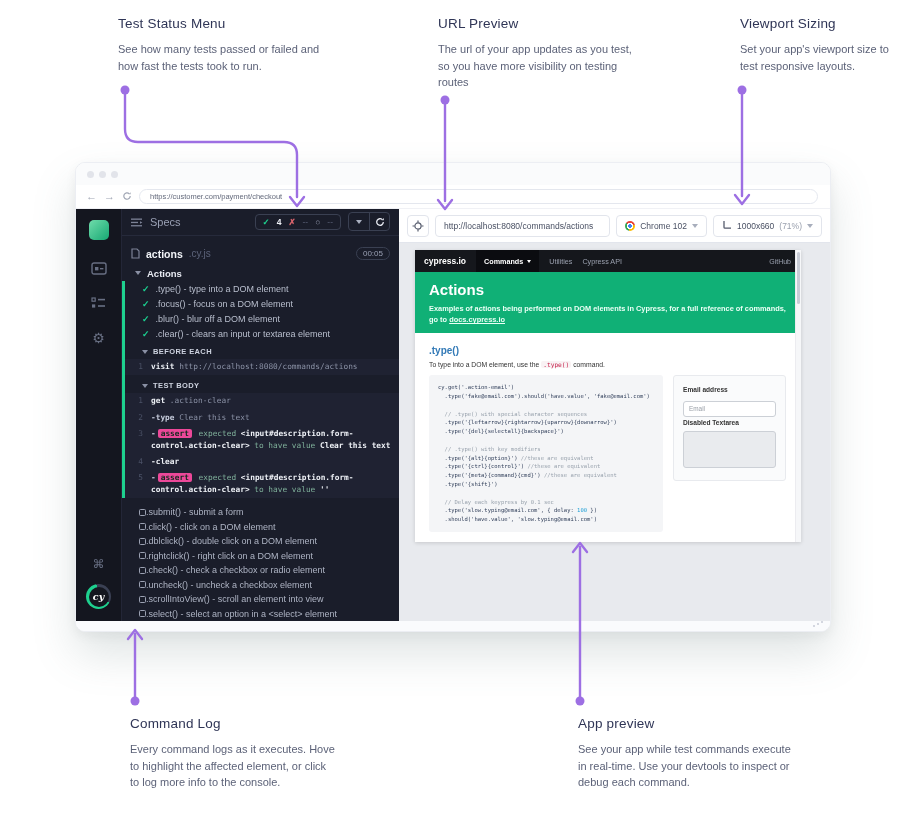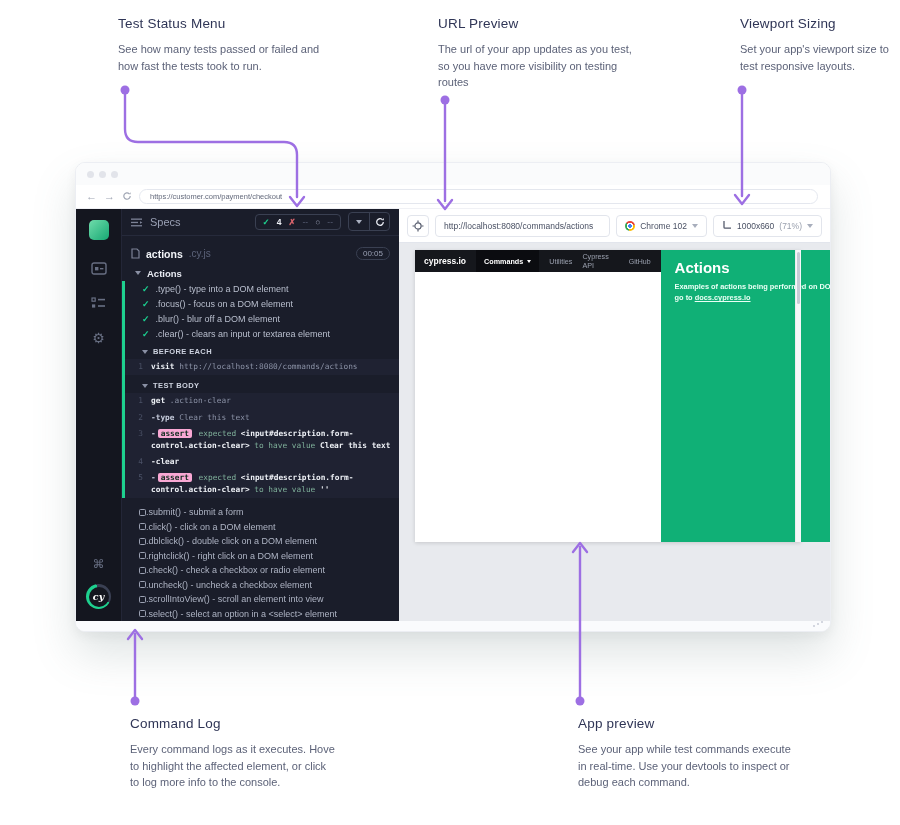--- a/index.html
+++ b/index.html
@@ -77,21 +77,21 @@
   .sechdr { height:15px; margin-top:3px; display:flex; align-items:center; gap:5px; padding-left:17px; }
   .sechdr b { color:#cdd2df; font-size:7.5px; letter-spacing:.4px; }
 
   .cmdblock { background:#1f2232; }
   .crow { display:flex; align-items:flex-start; padding:2px 8px 2px 0; font-family:"DejaVu Sans Mono", monospace; font-size:7.8px; line-height:1.55; }
   .crow .no { width:26px; text-align:right; color:#4a5166; flex:none; padding-right:8px; }
   .crow .body { flex:1; min-width:0; }
   .cmdname { color:#eef1f6; font-weight:700; }
   .cmdsub  { color:#c8cede; font-weight:700; }
   .arg { color:#8b92a6; }
-  .assertbadge { background:#f9a8d4; color:#0c2a1c; font-weight:700; border-radius:2px; padding:0 3px; margin:0 2px; }
+  .assertbadge { background:#ec4899; color:#0c2a1c; font-weight:700; border-radius:2px; padding:0 3px; margin:0 2px; }
   .aexp { color:#7fb09a; }
   .ael { color:#eef1f6; font-weight:700; }
   .aval { color:#eef1f6; font-weight:700; }
 
   .pendlist { margin-top:7px; }
   .prow { height:14.5px; display:flex; align-items:center; padding-left:17px; }
   .prow .box { width:7px; height:7px; border:1.5px solid #9ba1b2; border-radius:1.5px; flex:none; }
   .prow .lbl { color:#aeb4c4; font-size:9px; white-space:nowrap; }
 
   
@@ -101,21 +101,21 @@
   .apill { height:22px; border:1px solid #e2e5ec; border-radius:4px; display:flex; align-items:center; gap:5px; padding:0 8px; background:#fff; font-size:8.5px; color:#4a5164; }
   .apill.url { flex:1; min-width:0; }
   .apill .dimtxt { color:#9aa0ae; }
   .dcaret { width:0; height:0; border-left:3px solid transparent; border-right:3px solid transparent; border-top:4px solid #a8aebc; }
   .chromelogo { width:10px; height:10px; border-radius:50%; flex:none;
     background: radial-gradient(circle at center,#4285f4 0 2px,#fff 2px 3px,rgba(0,0,0,0) 3px),
                 conic-gradient(from -45deg,#ea4335 0 120deg,#fbbc05 0 240deg,#34a853 0 360deg); }
 
   .previewwrap { flex:1; position:relative; }
   .appshot { position:absolute; left:16px; top:7px; width:386px; height:292px; background:#fff;
-             box-shadow:0 1px 4px rgba(0,0,0,.15); display:flex; flex-direction:row; }
+             box-shadow:0 1px 4px rgba(0,0,0,.15); display:flex; flex-direction:column; }
   .ksnav { height:22px; background:#15171c; display:flex; align-items:center; padding:0 0 0 9px; gap:10px; }
   .ksnav .brand { color:#fff; font-weight:700; font-size:8.5px; }
   .ksnav .item { color:#9aa0ae; font-size:7.2px; }
   .ksnav .item.active { background:#0b0c10; color:#fff; height:100%; display:flex; align-items:center; gap:4px; padding:0 8px; font-weight:700; }
   .ksnav .wcaret { width:0;height:0;border-left:2.5px solid transparent;border-right:2.5px solid transparent;border-top:3px solid #fff; }
   .ksnav .sp { flex:1; }
   .ksnav .gh { color:#9aa0ae; font-size:7px; padding-right:10px; }
   .hero { background:#10b076; padding:9px 14px 8px; }
   .hero h1 { color:#fff; font-size:15px; font-weight:700; margin-bottom:5px; }
   .hero p { color:#eafff5; font-size:7.4px; font-weight:700; line-height:1.5; width:360px; }

